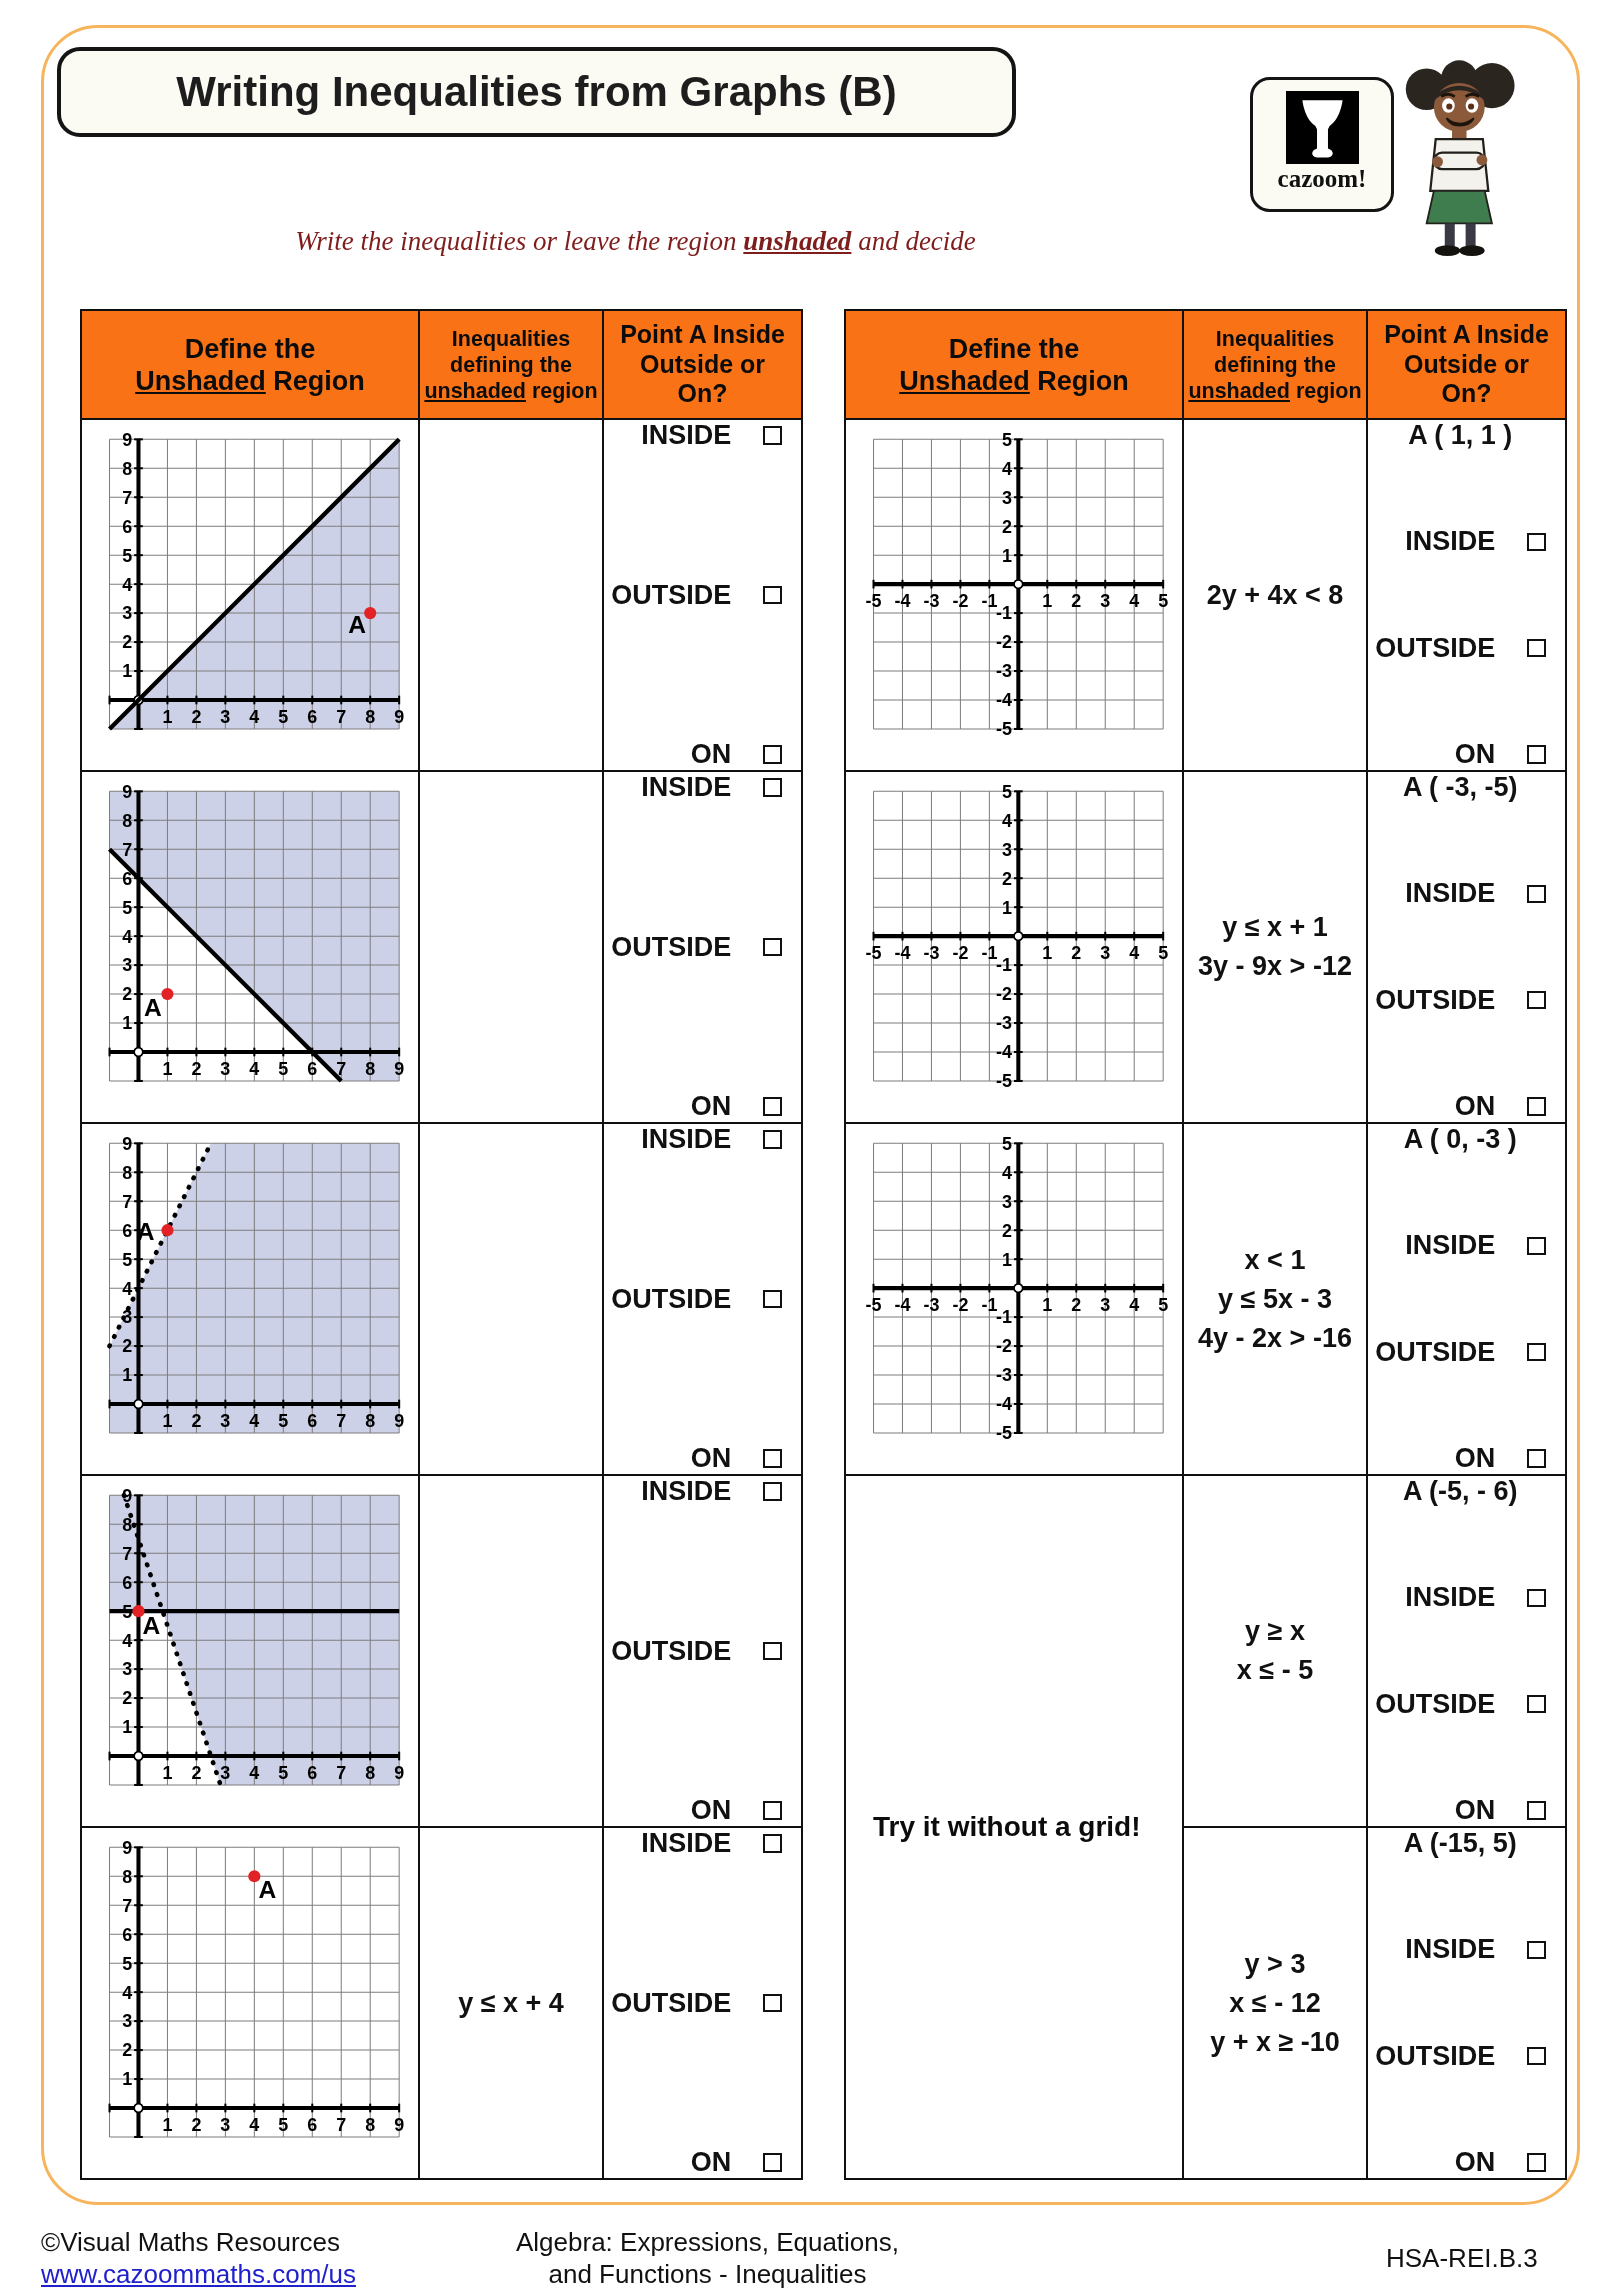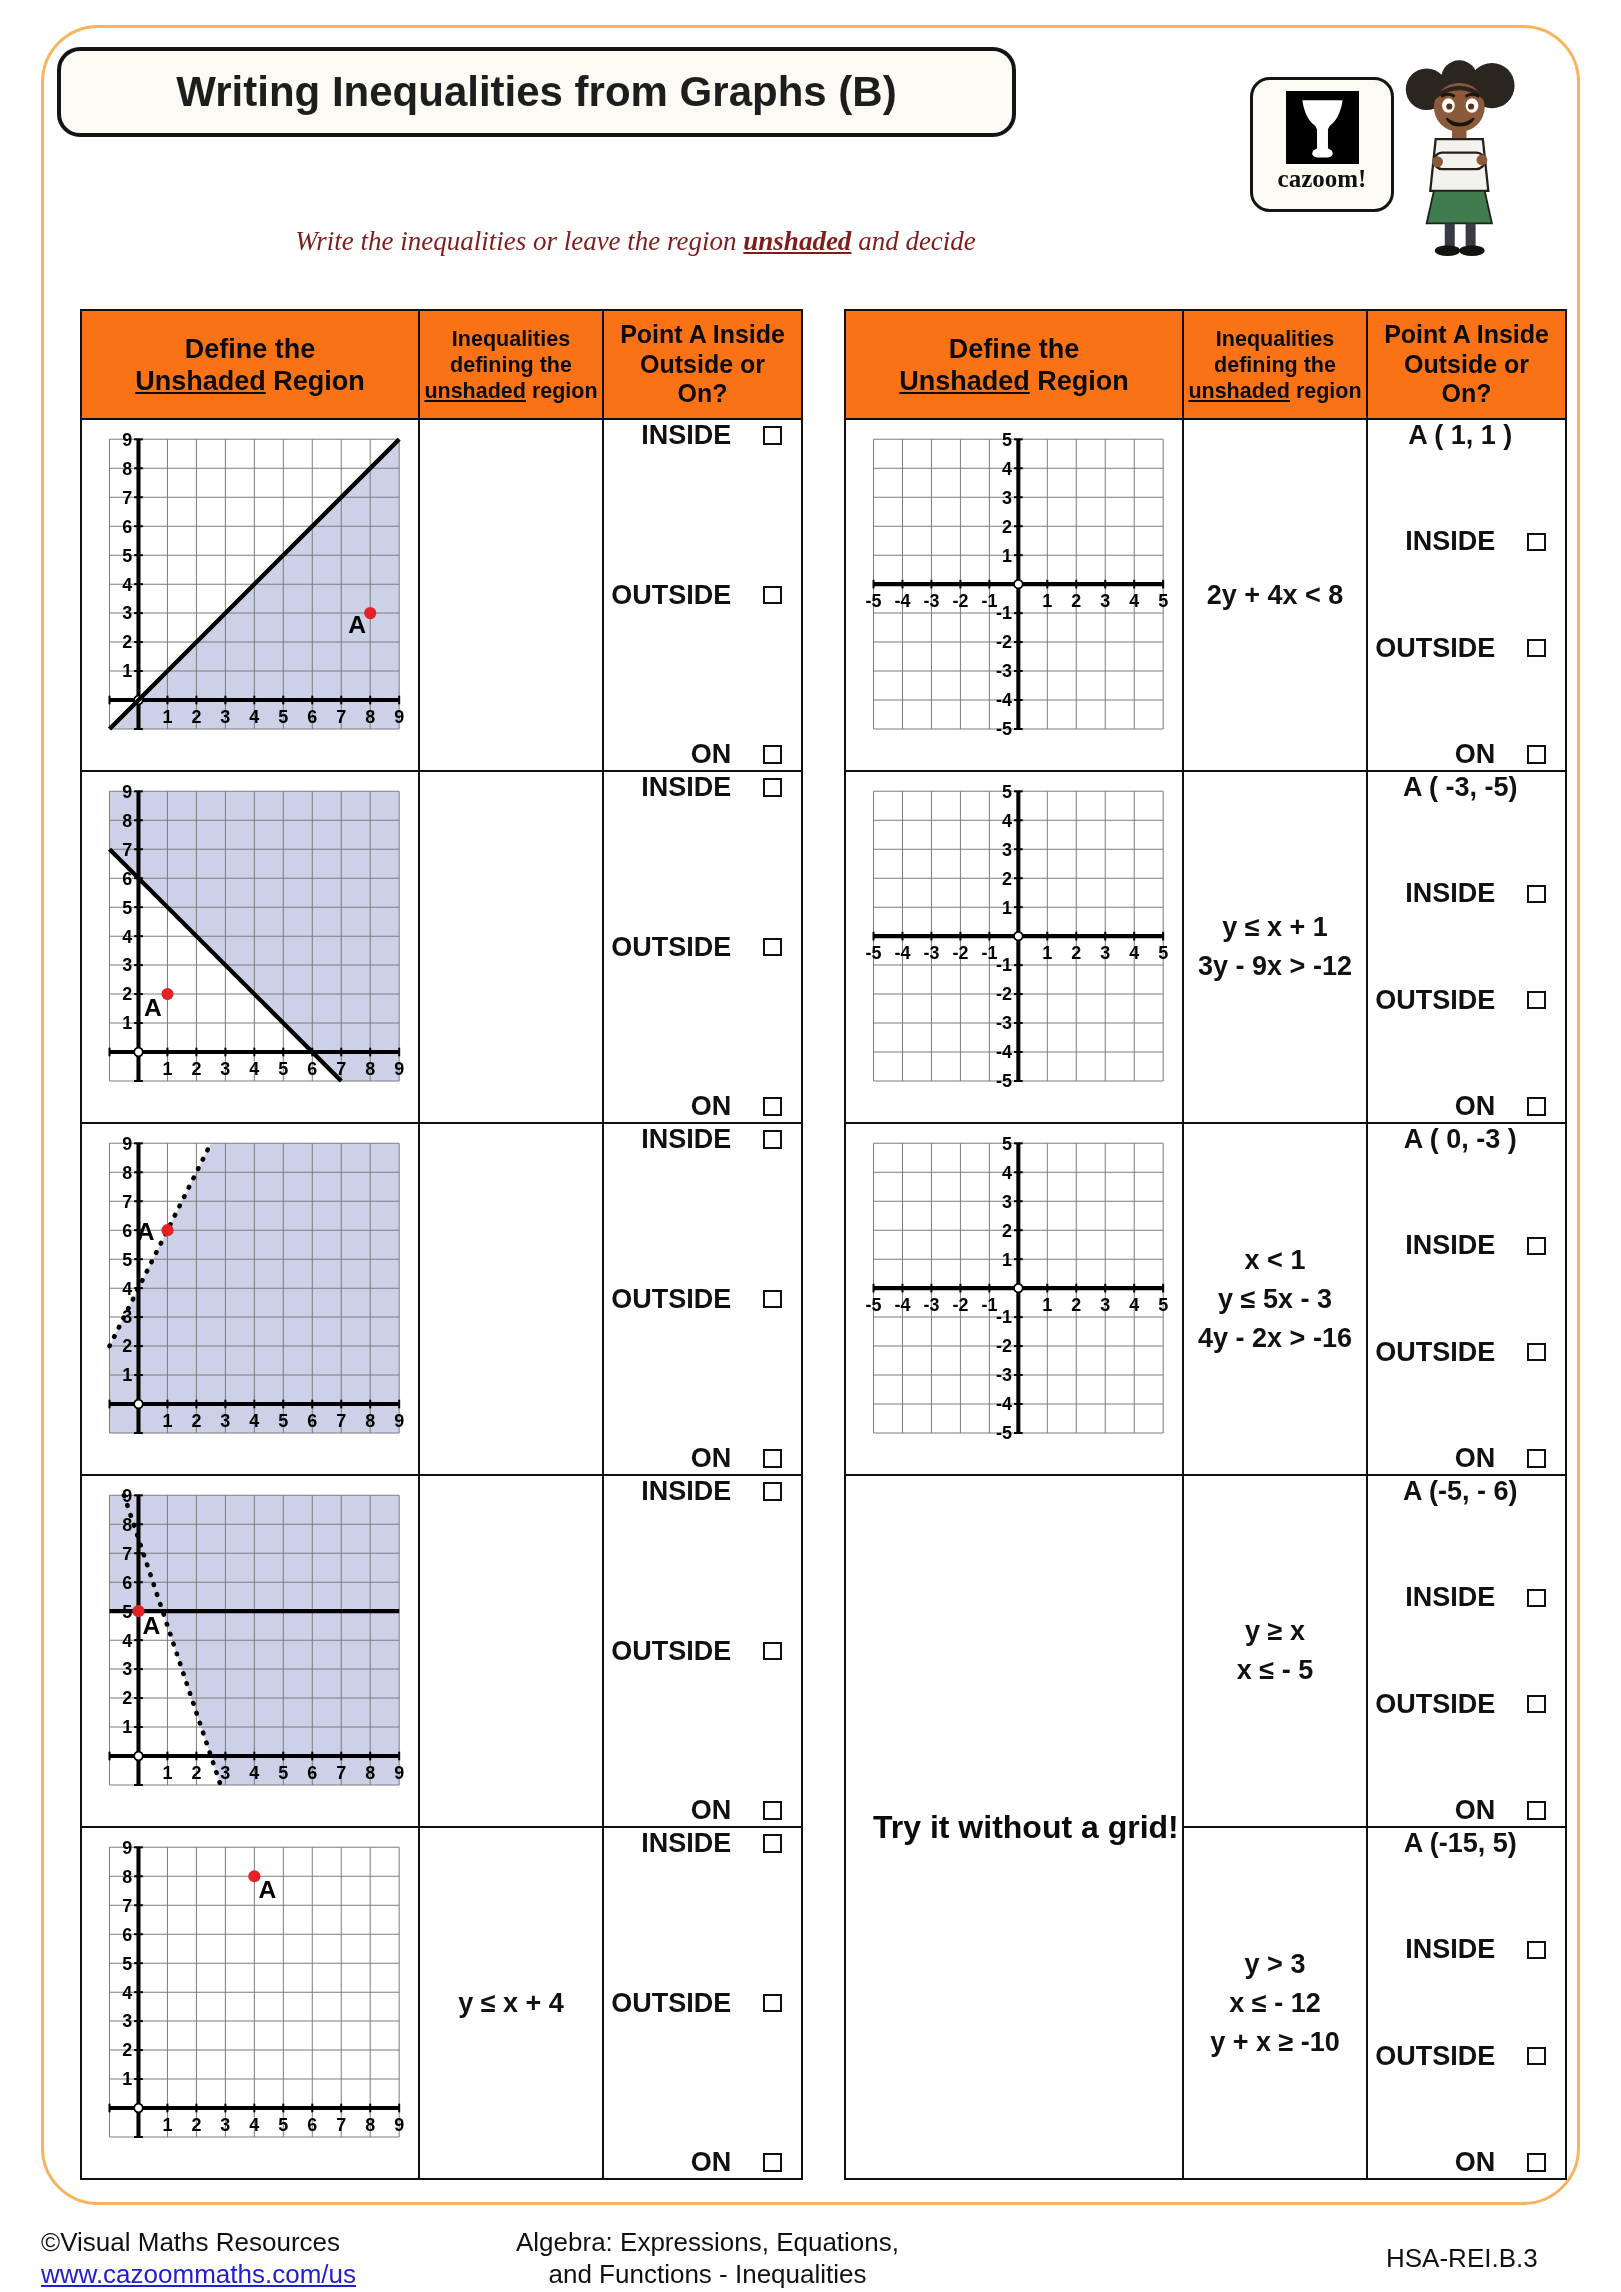--- a/index.html
+++ b/index.html
@@ -61,21 +61,21 @@
   }
   .ptlabel{font-weight:bold;font-size:27px;text-align:center;}
   .choice{display:flex;justify-content:flex-end;align-items:center;gap:32px;}
   .choice .lbl{font-weight:bold;font-size:27px;}
   .cb{width:14.3px;height:14.3px;border:2.7px solid #101010;background:#fff;flex:0 0 auto;}
   td.tryit{
     background:#F7C46B;
   }
   .tryit-inner{
     display:flex;align-items:center;height:100%;
-    padding-left:27px;font-weight:bold;font-size:32px;color:#0c0c0c;
+    padding-left:27px;font-weight:bold;font-size:28px;color:#0c0c0c;
   }
   .f-left{position:absolute;left:41px;top:2226px;font-size:26px;line-height:32px;}
   .f-left a{color:#2020CC;text-decoration:underline;}
   .f-center{position:absolute;left:394px;top:2226px;width:627px;text-align:center;font-size:26px;line-height:32px;}
   .f-right{position:absolute;left:1386px;top:2243px;font-size:26px;}
 </style>
 </head>
 <body>
 
 <div class="frame"></div>

